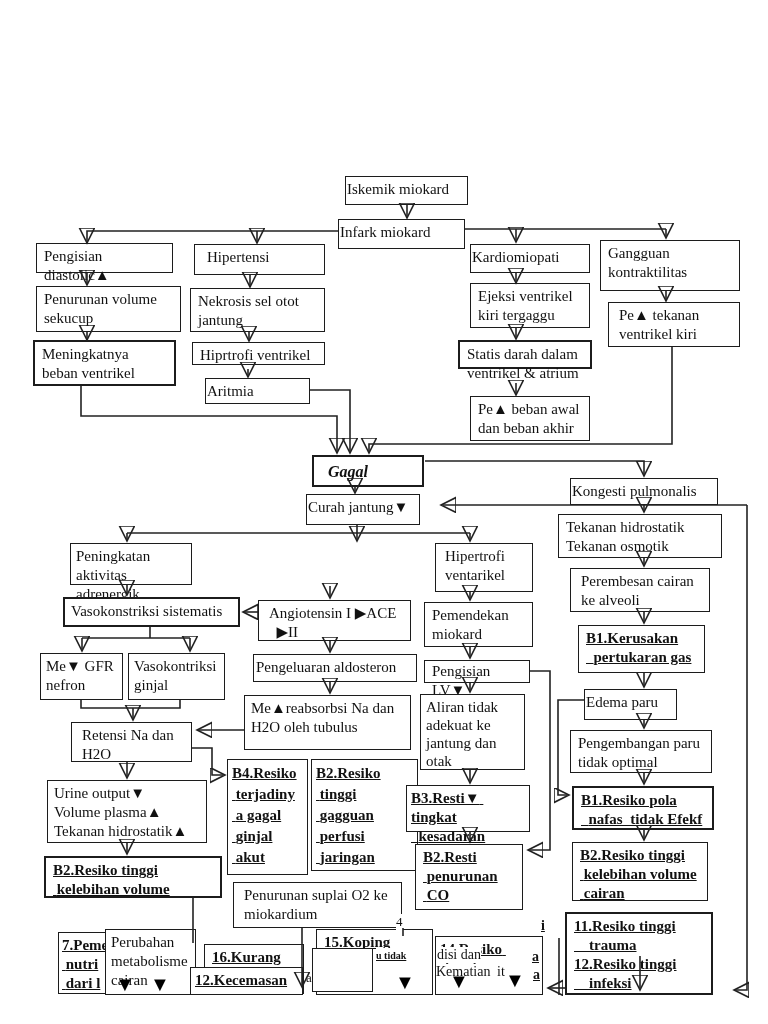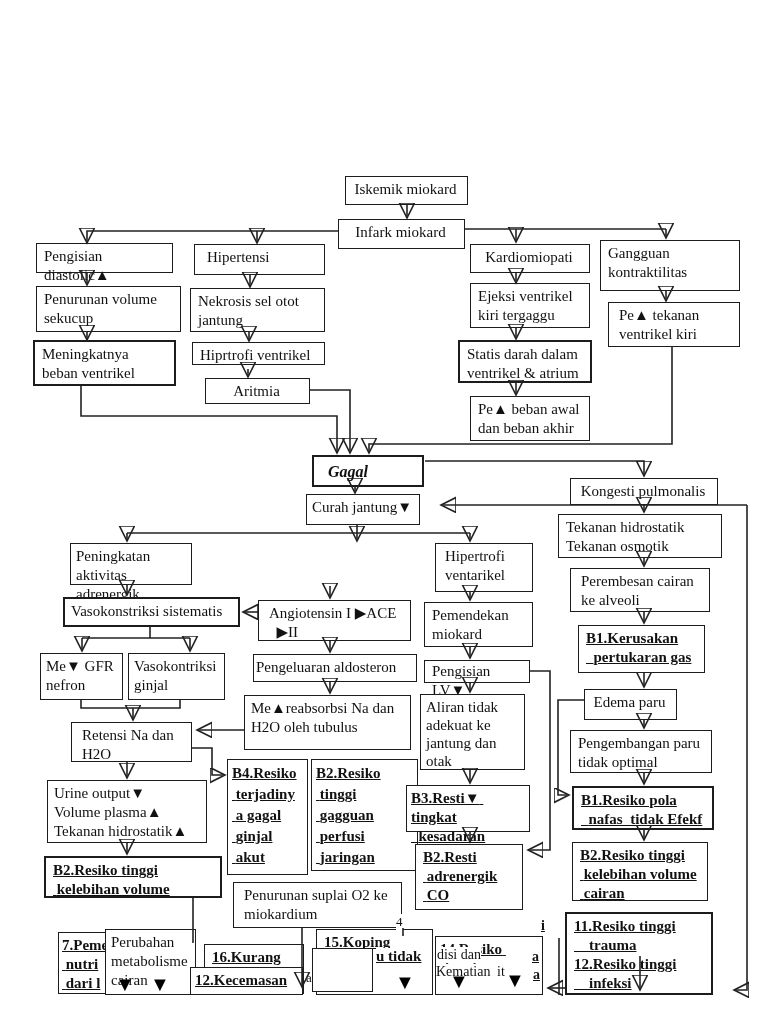--- a/index.html
+++ b/index.html
@@ -1,21 +1,21 @@
 <!DOCTYPE html>
 <html><head>
 <meta charset="utf-8">
 <style>
   html,body{margin:0;padding:0;background:#fff;}
   .page{position:relative;width:768px;height:1024px;background:#fff;overflow:hidden;
         font-family:"Liberation Serif",serif;color:#111;}
   .node{position:absolute;border:1.6px solid #1c1c1c;background:#fff;box-sizing:border-box;
         font-size:15px;line-height:19px;padding:3px 3px 0 7px;white-space:pre-wrap;}
   .b{font-weight:bold;text-decoration:underline;}
-  .ctr{text-align:center;padding-left:1px;}
+  .ctr{padding-left:1px;}
   .gagal{font-weight:bold;font-style:italic;font-size:16px;padding-left:14px;padding-top:5px;}
   .tall{line-height:21px;}
   .bb{border-width:2px;}
   .frag{position:absolute;background:#fff;font-size:14px;line-height:16px;white-space:pre;}
   .tri{position:absolute;font-size:20px;line-height:20px;color:#000;background:transparent;}
   svg.wires{position:absolute;left:0;top:0;pointer-events:none;}
   svg.wires path{stroke:#222;stroke-width:1.6;fill:none;}
 </style>
 </head>
 <body>
@@ -36,21 +36,21 @@
   <div class="node bb" style="left:33px;top:340px;width:143px;height:46px">Meningkatnya
 beban ventrikel</div>
 
   <div class="node" style="left:190px;top:288px;width:135px;height:44px">Nekrosis sel otot
 jantung</div>
   <div class="node" style="left:192px;top:342px;width:133px;height:23px">Hiprtrofi ventrikel</div>
   <div class="node ctr" style="left:205px;top:378px;width:105px;height:26px">Aritmia</div>
 
   <div class="node" style="left:470px;top:283px;width:120px;height:45px">Ejeksi ventrikel
 kiri tergaggu</div>
-  <div class="node bb" style="left:458px;top:340px;width:134px;height:43px">Statis darah dalam
+  <div class="node bb" style="left:458px;top:340px;width:134px;height:29px">Statis darah dalam
 ventrikel &amp; atrium</div>
   <div class="node" style="left:470px;top:396px;width:120px;height:45px">Pe▲ beban awal
 dan beban akhir</div>
   <div class="node" style="left:608px;top:302px;width:132px;height:45px;padding-left:10px">Pe▲ tekanan
 ventrikel kiri</div>
 
   <div class="node gagal bb" style="left:312px;top:455px;width:112px;height:32px">Gagal</div>
   <div class="node ctr" style="left:306px;top:494px;width:114px;height:31px">Curah jantung▼</div>
 
   <div class="node ctr" style="left:570px;top:478px;width:148px;height:27px">Kongesti pulmonalis</div>
@@ -111,37 +111,37 @@
   <div class="node" style="left:424px;top:602px;width:109px;height:45px">Pemendekan
 miokard</div>
   <div class="node" style="left:424px;top:660px;width:106px;height:23px;padding-top:1px">Pengisian LV▼</div>
   <div class="node" style="left:420px;top:694px;width:105px;height:76px;line-height:18px;padding-left:5px">Aliran tidak
 adekuat ke
 jantung dan
 otak</div>
   <div class="node b" style="left:406px;top:785px;width:124px;height:47px;padding-left:4px">B3.Resti▼ tingkat
   kesadaran</div>
   <div class="node b" style="left:415px;top:844px;width:108px;height:66px">B2.Resti
- adrenergik
+ penurunan
  CO</div>
 
   <div class="node b" style="left:58px;top:932px;width:62px;height:62px;padding-left:3px">7.Peme
  nutri
  dari l</div>
   <div class="node" style="left:105px;top:929px;width:91px;height:66px;padding-left:5px">Perubahan
 metabolisme
 cairan</div>
   <div class="node b" style="left:204px;top:944px;width:100px;height:50px">16.Kurang</div>
   <div class="node b" style="left:190px;top:967px;width:113px;height:28px;padding-left:4px">12.Kecemasan</div>
   <div class="node b" style="left:316px;top:929px;width:117px;height:66px">15.Koping</div>
   <div class="node" style="left:312px;top:948px;width:61px;height:44px"></div>
   <div class="node b" style="left:435px;top:936px;width:108px;height:59px;padding-left:4px">14.Resiko tinggi</div>
 
   <div class="frag" style="left:396px;top:914px;font-size:13px">4</div>
-  <div class="frag b" style="left:376px;top:948px;font-size:15px">u tidak</div>
+  <div class="frag b" style="left:376px;top:948px;font-size:10px">u tidak</div>
   <div class="frag" style="left:437px;top:947px">disi dan</div>
   <div class="frag" style="left:436px;top:964px">Kematian</div>
   <div class="frag" style="left:497px;top:964px">it</div>
   <div class="frag b" style="left:532px;top:949px">a</div>
   <div class="frag b" style="left:533px;top:967px">a</div>
   <div class="frag b" style="left:541px;top:918px">i</div>
   <div class="frag" style="left:306px;top:970px;font-size:13px">a</div>
 
   <div class="tri" style="left:115px;top:974px">▼</div>
   <div class="tri" style="left:150px;top:974px">▼</div>

